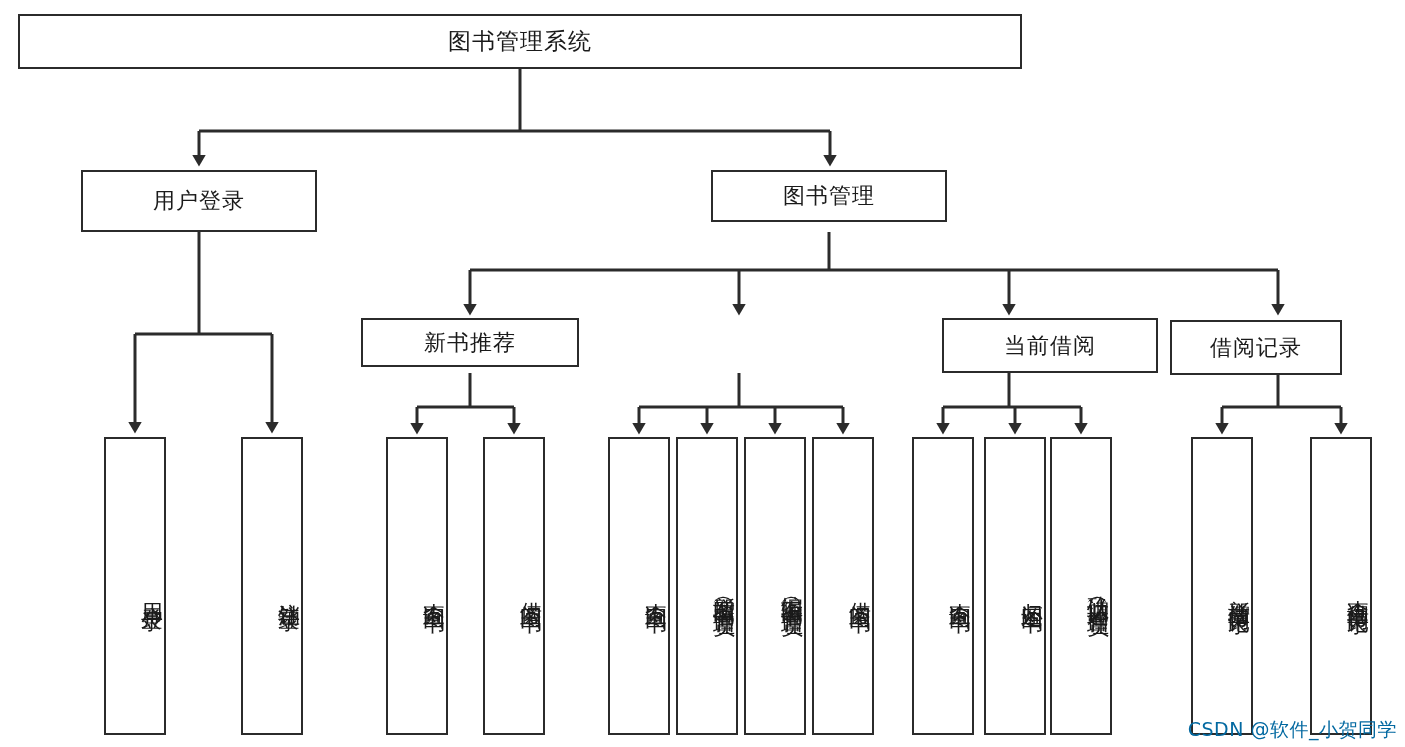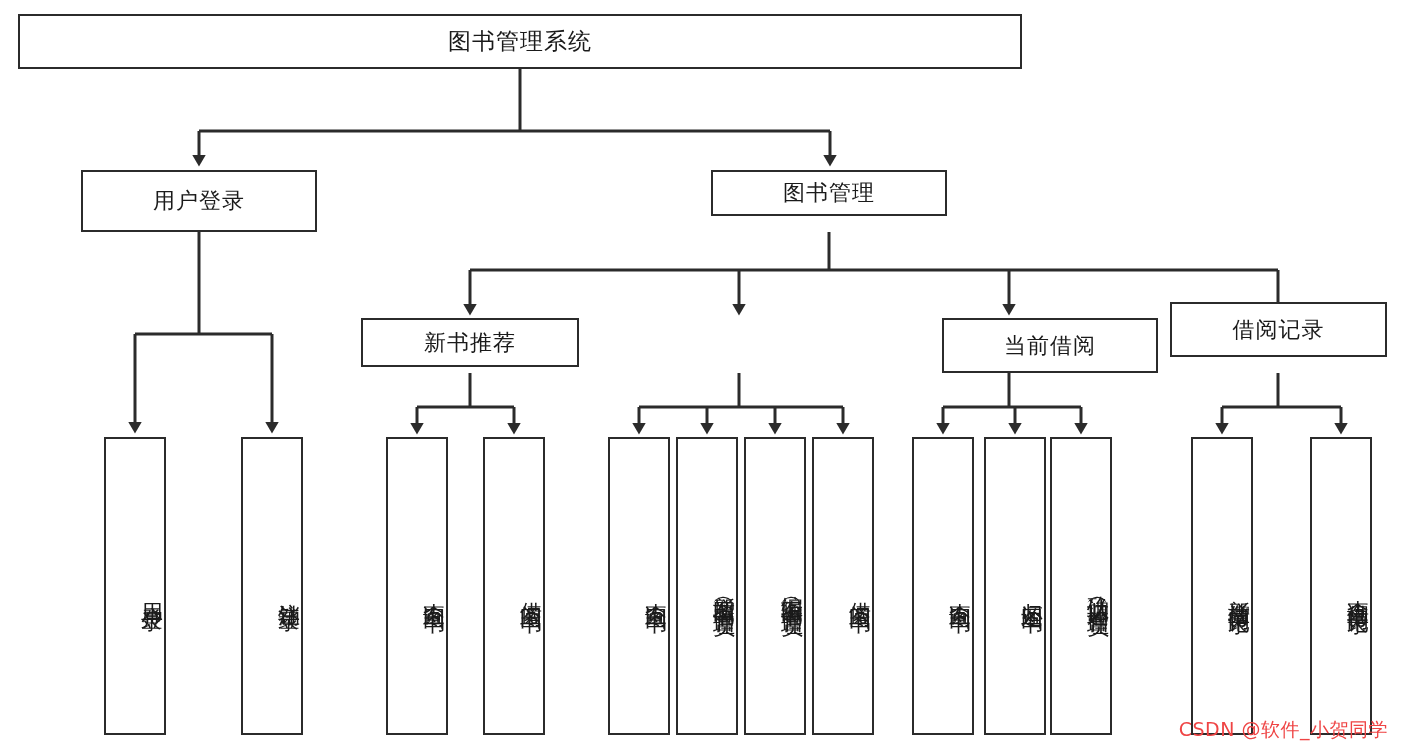--- a/index.html
+++ b/index.html
@@ -47,24 +47,24 @@
   svg.links {
     position: absolute;
     left: 0;
     top: 0;
     width: 1405px;
     height: 747px;
     pointer-events: none;
   }
   .watermark {
     position: absolute;
-    right: 17px;
+    right: 8px;
     bottom: 4px;
     font-size: 19px;
-    color: #ef4444;
+    color: #0369a1;
     white-space: nowrap;
     letter-spacing: 0.5px;
   }
 </style>
 </head>
 <body>
 
 <div id="canvas">
 
   <svg class="links" viewBox="0 0 1405 747">
@@ -113,25 +113,25 @@
       <path d="M1278,373 L1278,407"></path>
       <path d="M1222,407 L1341,407"></path>
       <path d="M1222,407 L1222,424" marker-end="url(#arrow)"></path>
       <path d="M1341,407 L1341,424" marker-end="url(#arrow)"></path>
     </g>
   </svg>
 
   <div class="node h root" id="node-root" style="left: 18px; top: 14px; width: 1004px; height: 55px;">图书管理系统</div>
 
   <div class="node h" style="left: 81px; top: 170px; width: 236px; height: 62px;">用户登录</div>
-  <div class="node h" style="left: 711px; top: 170px; width: 236px; height: 46px;">图书管理</div>
+  <div class="node h" style="left: 711px; top: 170px; width: 236px; height: 52px;">图书管理</div>
 
   <div class="node h" style="left: 361px; top: 318px; width: 218px; height: 49px;">新书推荐</div>
   <div class="node h" style="left: 942px; top: 318px; width: 216px; height: 55px;">当前借阅</div>
-  <div class="node h" style="left: 1170px; top: 302px; width: 217px; height: 55px;">借阅记录</div>
+  <div class="node h" style="left: 1170px; top: 320px; width: 172px; height: 55px;">借阅记录</div>
 
   <div class="node v" style="left: 104px; top: 437px; width: 62px; height: 298px;">用户登录</div>
   <div class="node v" style="left: 241px; top: 437px; width: 62px; height: 298px;">注销登录</div>
   <div class="node v" style="left: 386px; top: 437px; width: 62px; height: 298px;">查询图书</div>
   <div class="node v" style="left: 483px; top: 437px; width: 62px; height: 298px;">借阅图书</div>
   <div class="node v" style="left: 608px; top: 437px; width: 62px; height: 298px;">查询图书</div>
   <div class="node v" style="left: 676px; top: 437px; width: 62px; height: 298px;">新增图书（管理员）</div>
   <div class="node v" style="left: 744px; top: 437px; width: 62px; height: 298px;">编辑图书（管理员）</div>
   <div class="node v" style="left: 812px; top: 437px; width: 62px; height: 298px;">借阅图书</div>
   <div class="node v" style="left: 912px; top: 437px; width: 62px; height: 298px;">查询图书</div>

